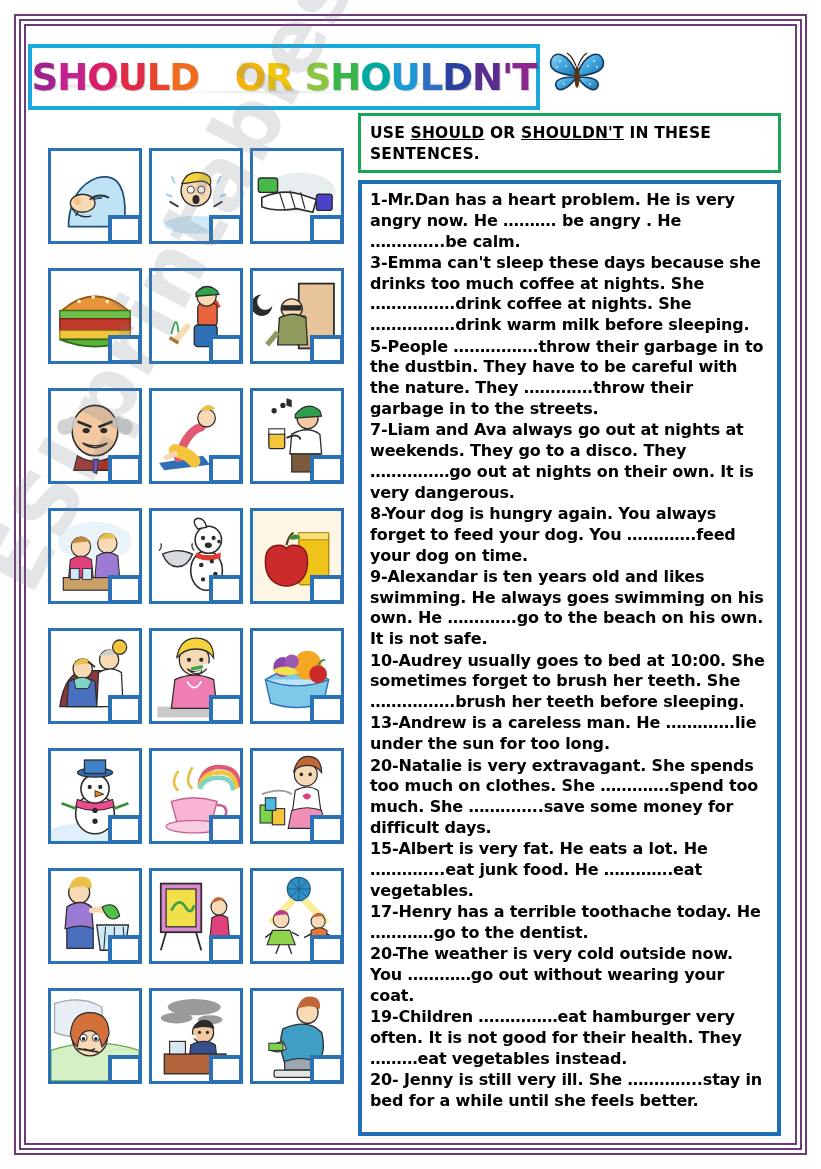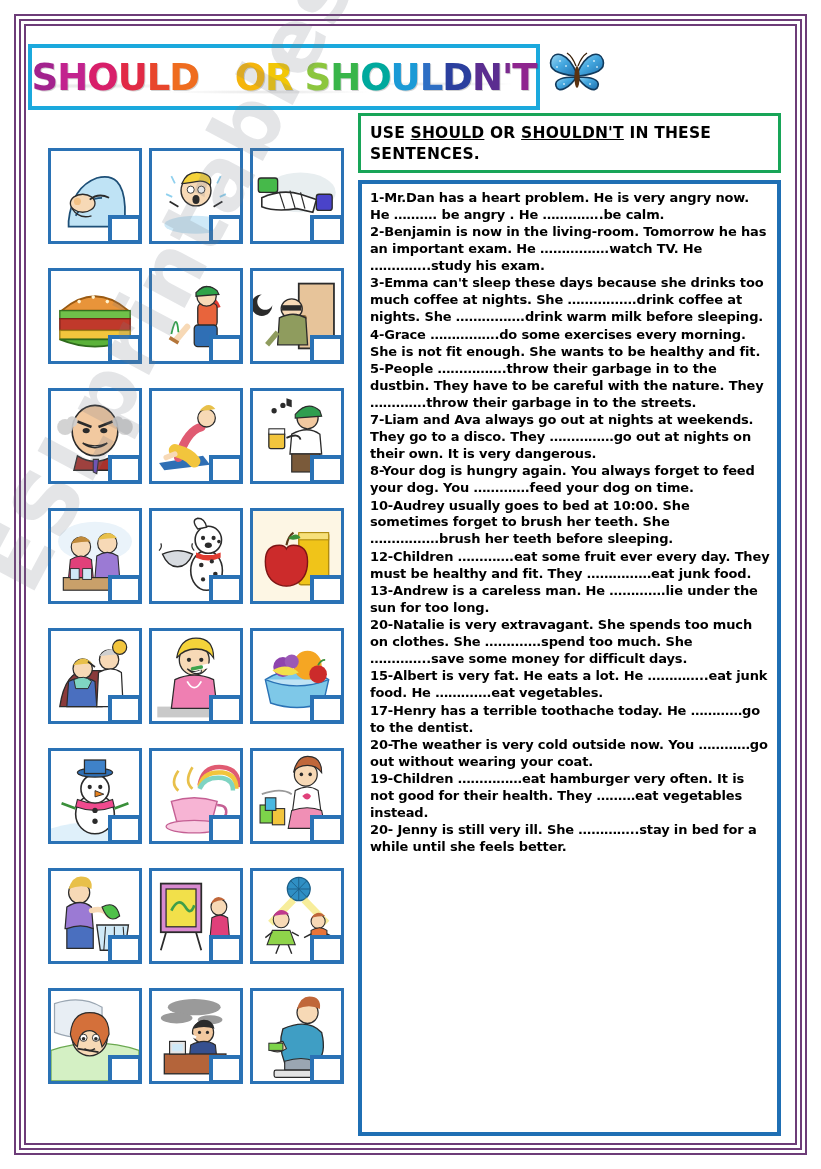--- a/index.html
+++ b/index.html
@@ -100,21 +100,21 @@
     box-sizing:border-box;
     border:4px solid #1f6fb4;
     background:#ffffff;
     z-index:10;
     padding:6px 7px 0 8px;
   }
   .sentences ol{list-style:none;margin:0;padding:0;}
   .sentences li{
     font-family:"DejaVu Sans", sans-serif;
     font-weight:700;
-    font-size:13px;
+    font-size:16px;
     color:#000;
     line-height:1.30;
     letter-spacing:-0.15px;
     margin:0 0 0.5px 0;
     word-spacing:0px;
   }
   
   .grid{
     position:absolute;left:48px;top:148px;
     width:296px;
@@ -188,28 +188,26 @@
 </div>
 
 <div class="instruction">
   <div class="line"><span>USE </span><u>SHOULD</u><span> OR </span><u>SHOULDN'T</u><span> IN THESE</span></div>
   <div class="line">SENTENCES.</div>
 </div>
 
 <div class="sentences">
   <ol id="sentence-list">
       <li>1-Mr.Dan has a heart problem. He is very angry now. He ………. be angry . He …………..be calm.</li>
-      <li>2-Benjamin is now in the living-room. Tomorrow he has an important exam. He …………….watch TV. He …………..study his exam.</li>
       <li>3-Emma can't sleep these days because she drinks too much coffee at nights. She …………….drink coffee  at nights. She …………….drink warm milk before sleeping.</li>
-      <li>4-Grace  …………….do  some exercises every morning. She  is not fit enough. She wants to be healthy and fit.</li>
       <li>5-People …………….throw their garbage in to the dustbin. They have to be careful with the nature. They ………….throw their garbage in to the streets.</li>
       <li>7-Liam and Ava always go out at nights at  weekends. They go to a disco. They ……………go out at nights  on their own. It is very dangerous.</li>
       <li>8-Your dog is hungry again. You always forget to feed your dog. You ………….feed your dog on time.</li>
+      <li>9-Alexandar is ten years old and likes swimming. He always goes swimming  on his own. He ………….go to the beach on his own. It is not safe.</li>
       <li>10-Audrey  usually goes to bed at 10:00. She sometimes forget to brush her teeth. She …………….brush her teeth before sleeping.</li>
-      <li>12-Children ………….eat some fruit ever every day. They must be healthy and fit. They ……………eat  junk food.</li>
       <li>13-Andrew  is a careless man. He ………….lie  under the sun for too long.</li>
       <li>20-Natalie is very  extravagant. She spends too much on clothes. She ………….spend too much. She …………..save some money for difficult days.</li>
       <li>15-Albert is very fat. He eats a lot. He …………..eat junk food. He ………….eat vegetables.</li>
       <li>17-Henry  has a terrible toothache today. He …………go to the dentist.</li>
       <li>20-The weather is very cold outside now. You …………go out without wearing your coat.</li>
       <li>19-Children ……………eat hamburger  very often. It is not good for their health. They ………eat vegetables  instead.</li>
       <li>20- Jenny is still very ill. She …………..stay in bed for a while until she feels  better.</li>
     </ol>
 </div>
 

